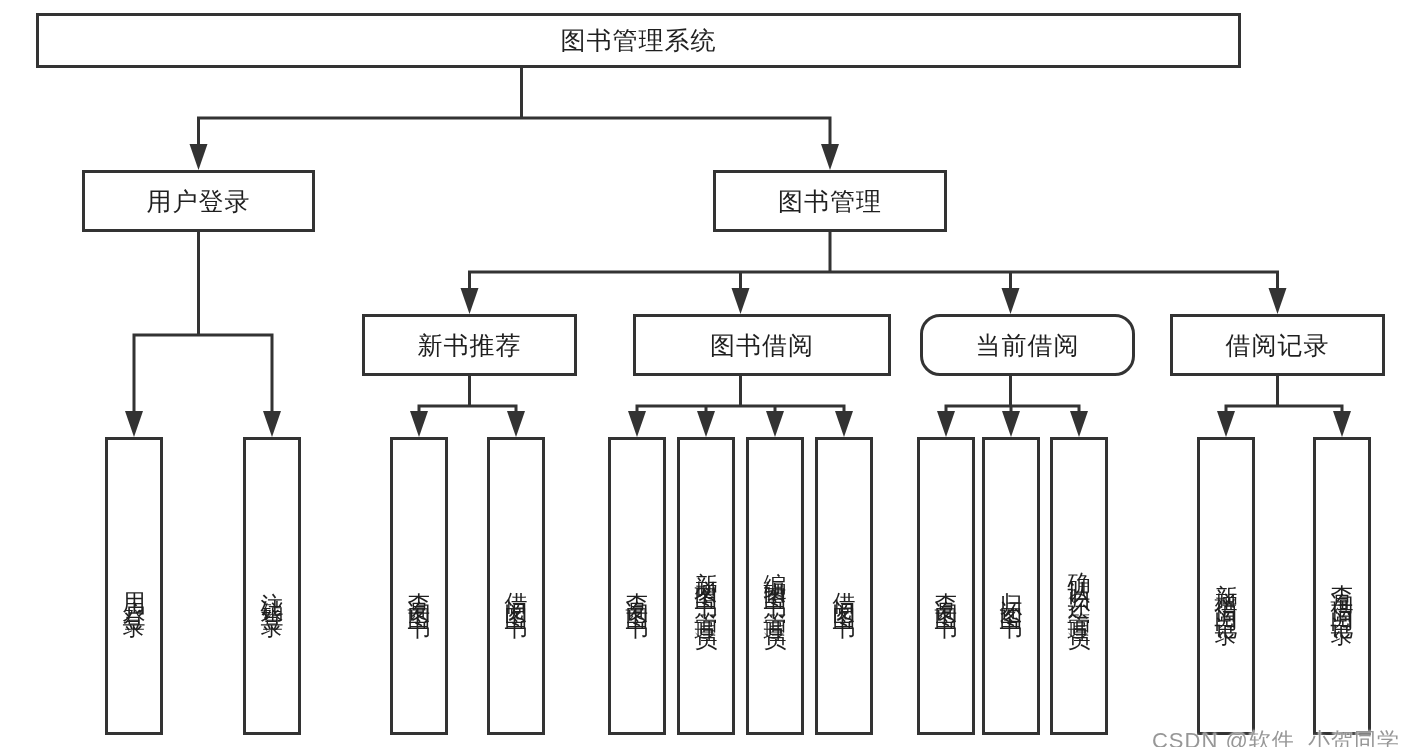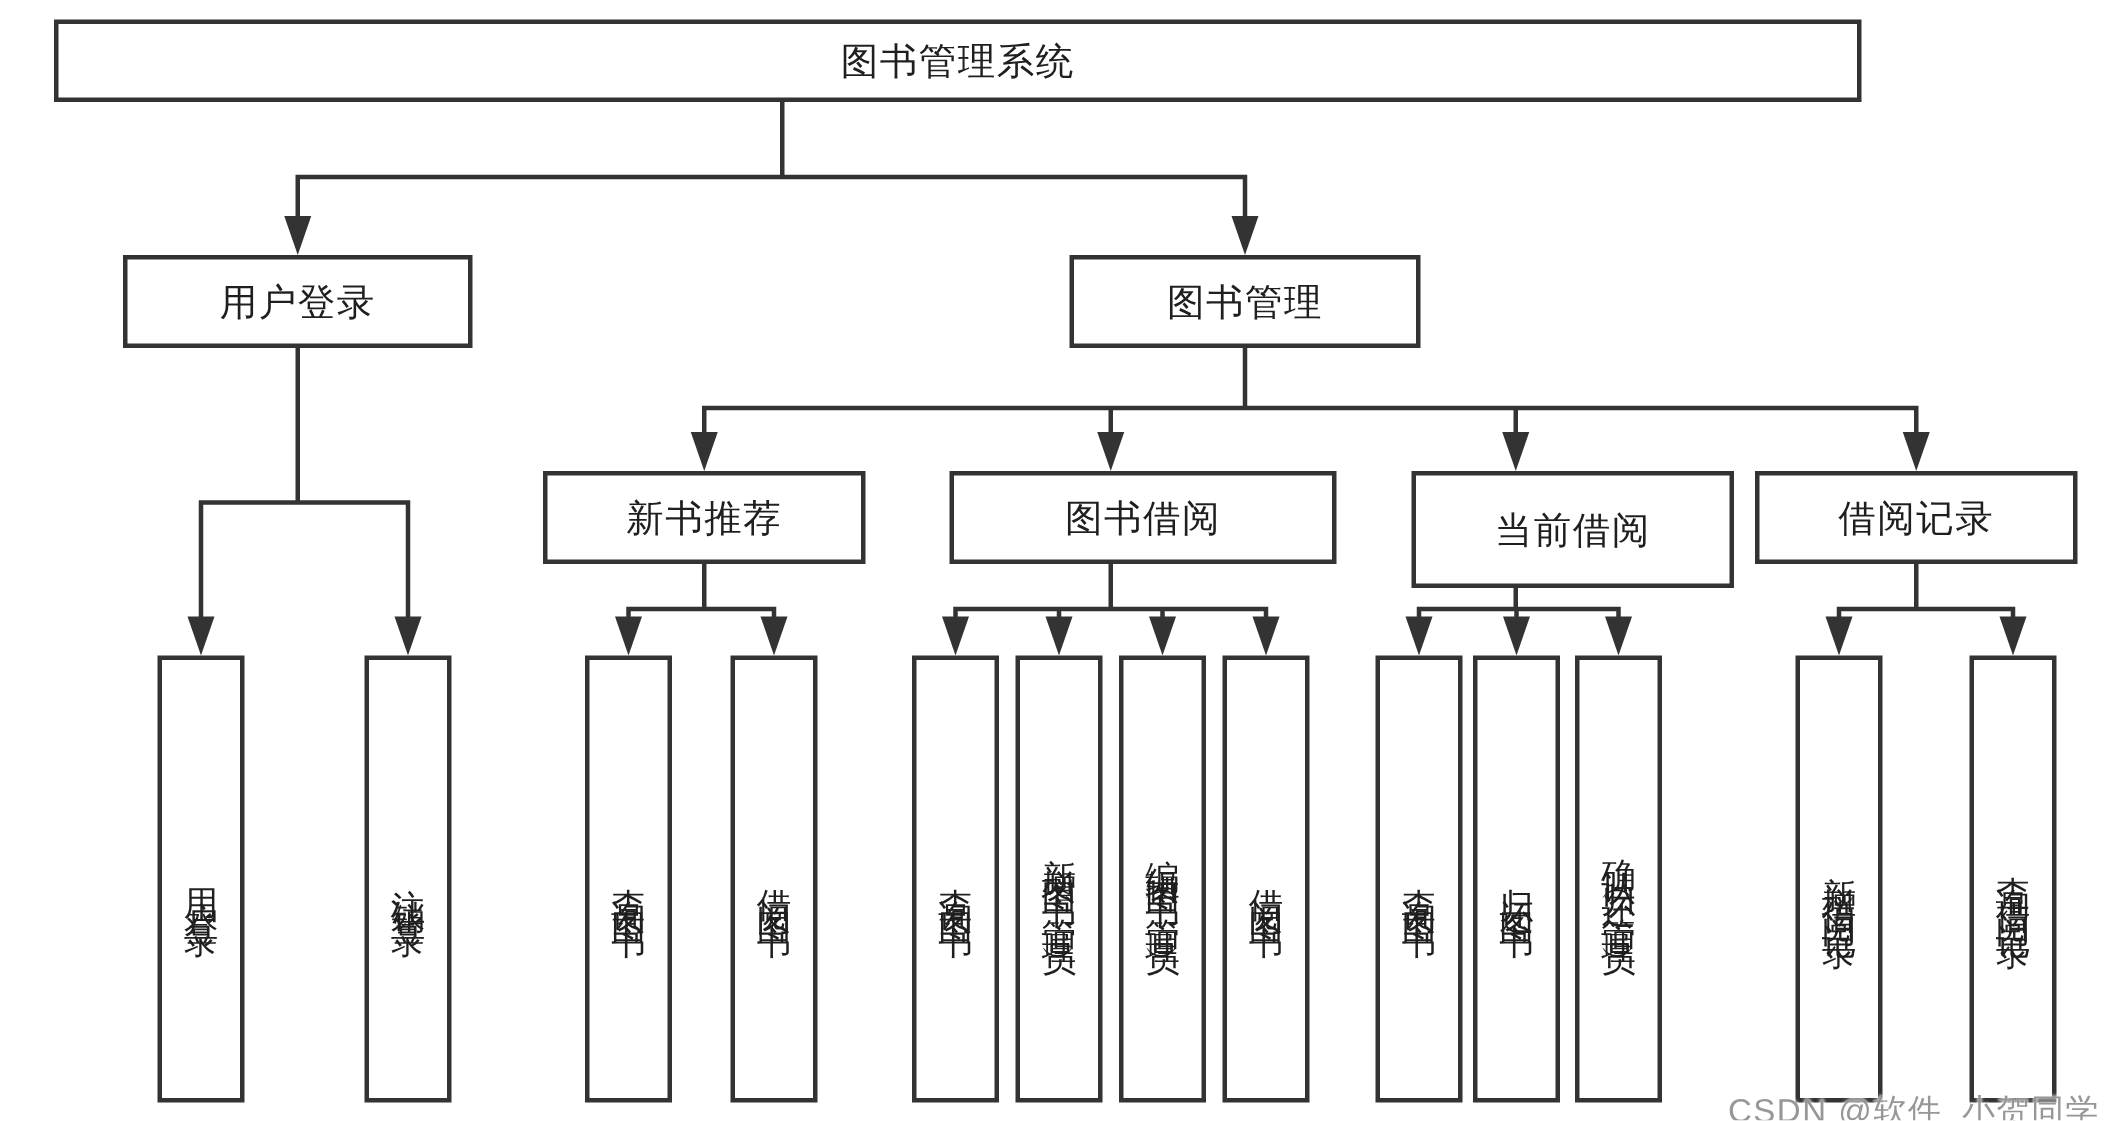--- a/index.html
+++ b/index.html
@@ -78,21 +78,21 @@
   <div class="node h" style="left:713px;top:170px;width:234px;height:62px;">
     <span>图书管理</span>
   </div>
 
   <div class="node h" style="left:362px;top:314px;width:215px;height:62px;">
     <span>新书推荐</span>
   </div>
   <div class="node h" style="left:633px;top:314px;width:258px;height:62px;">
     <span>图书借阅</span>
   </div>
-  <div class="node h" style="left:941px;top:314px;width:215px;height:78px;">
+  <div class="node h" style="left:920px;top:314px;width:215px;height:62px;border-radius:20px;">
     <span>当前借阅</span>
   </div>
   <div class="node h" style="left:1170px;top:314px;width:215px;height:62px;">
     <span>借阅记录</span>
   </div>
 
   <div class="node leaf" style="left:105px;">
     <span class="v-text">用户登录</span>
   </div>
   <div class="node leaf" style="left:243px;">

